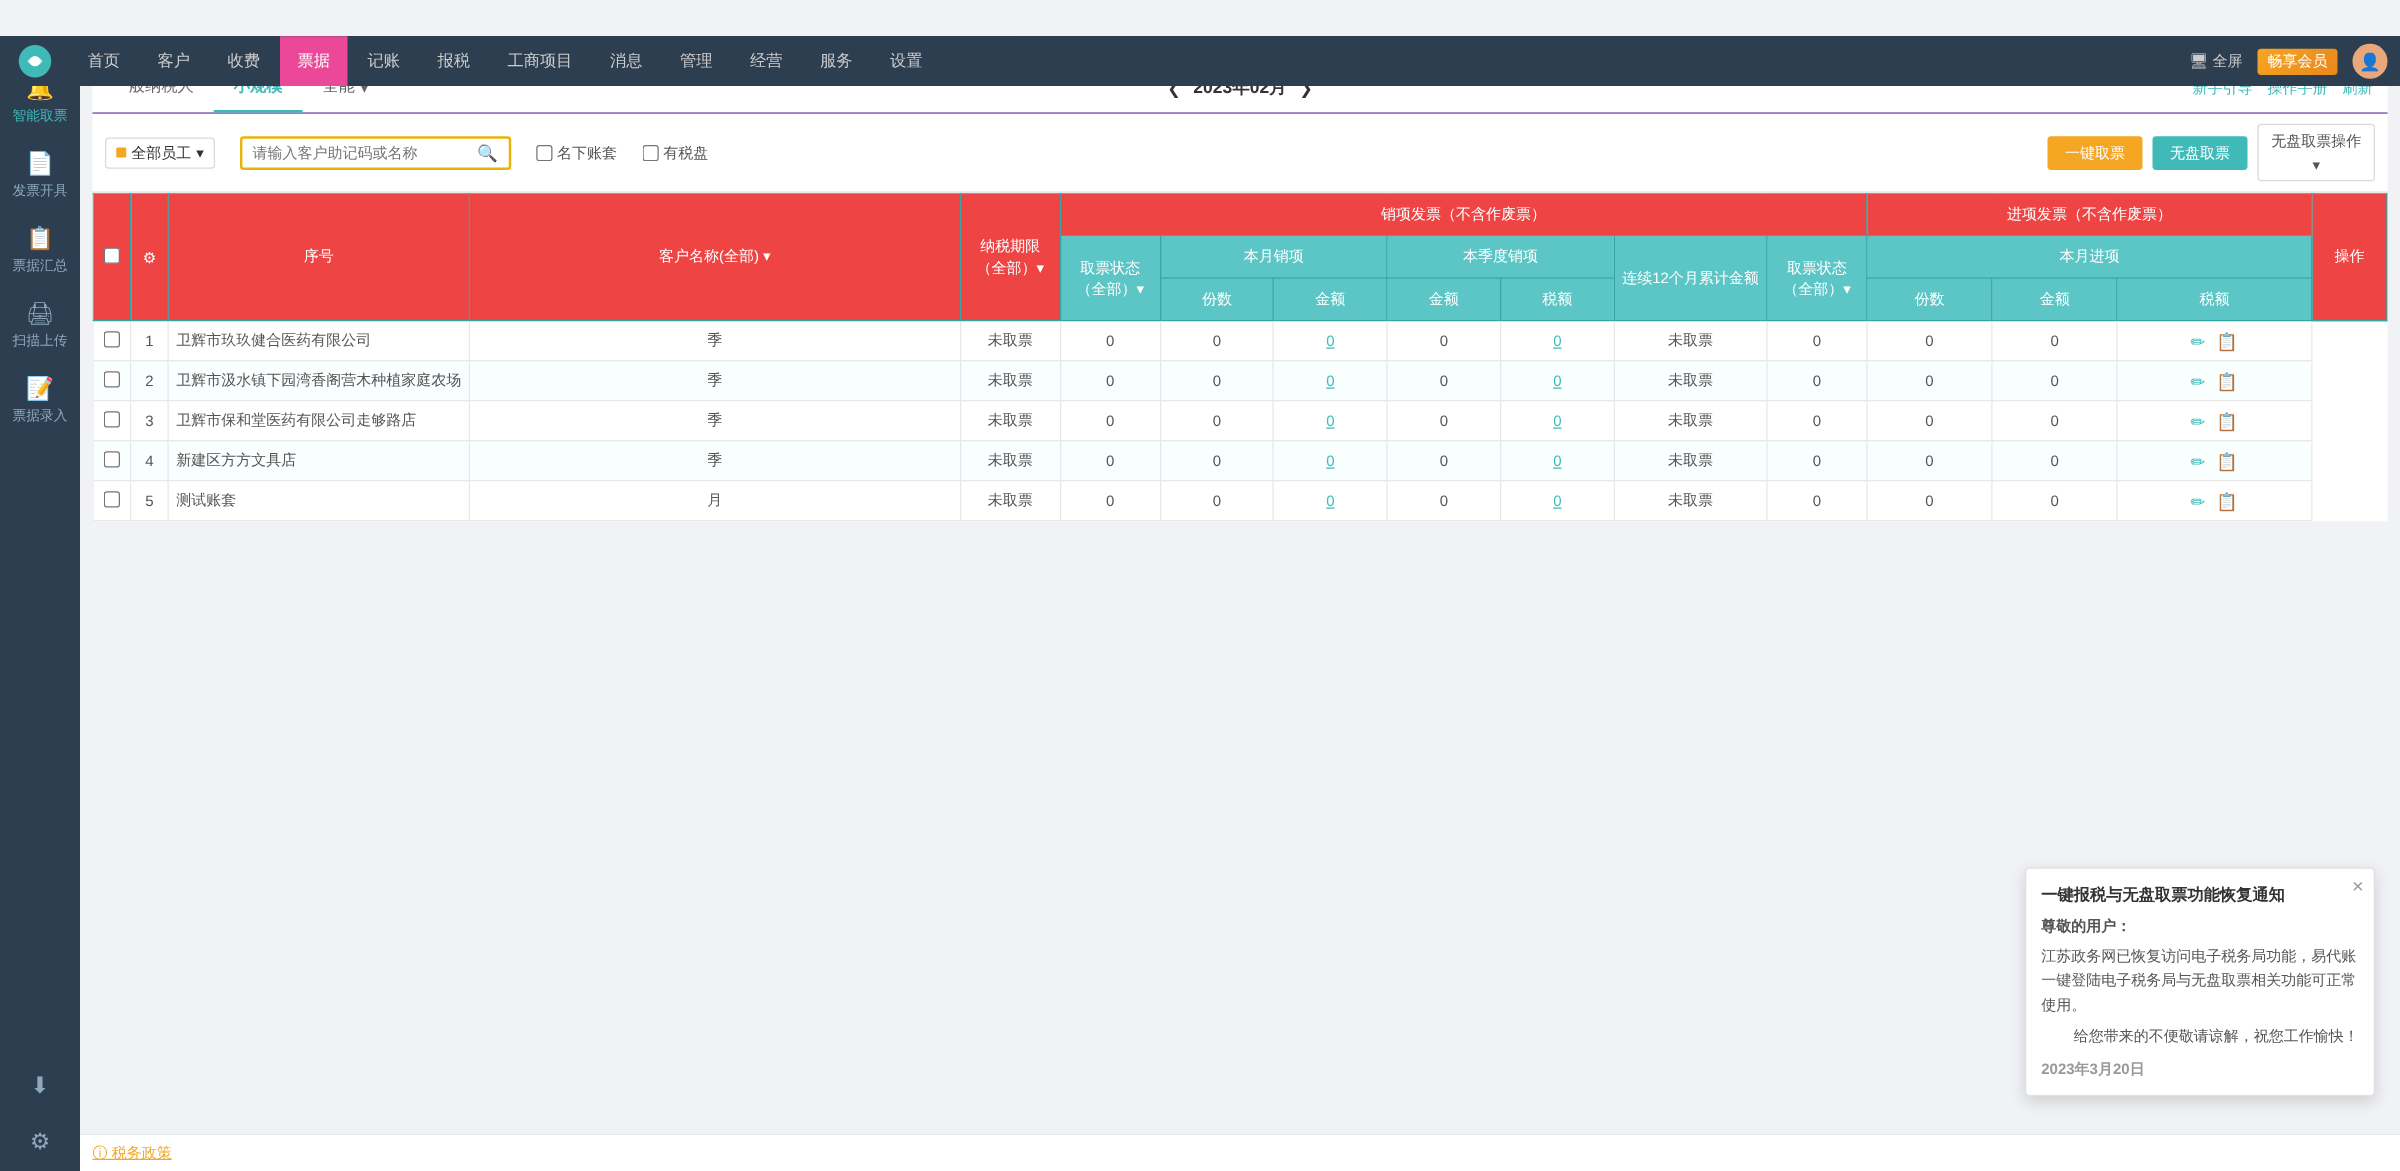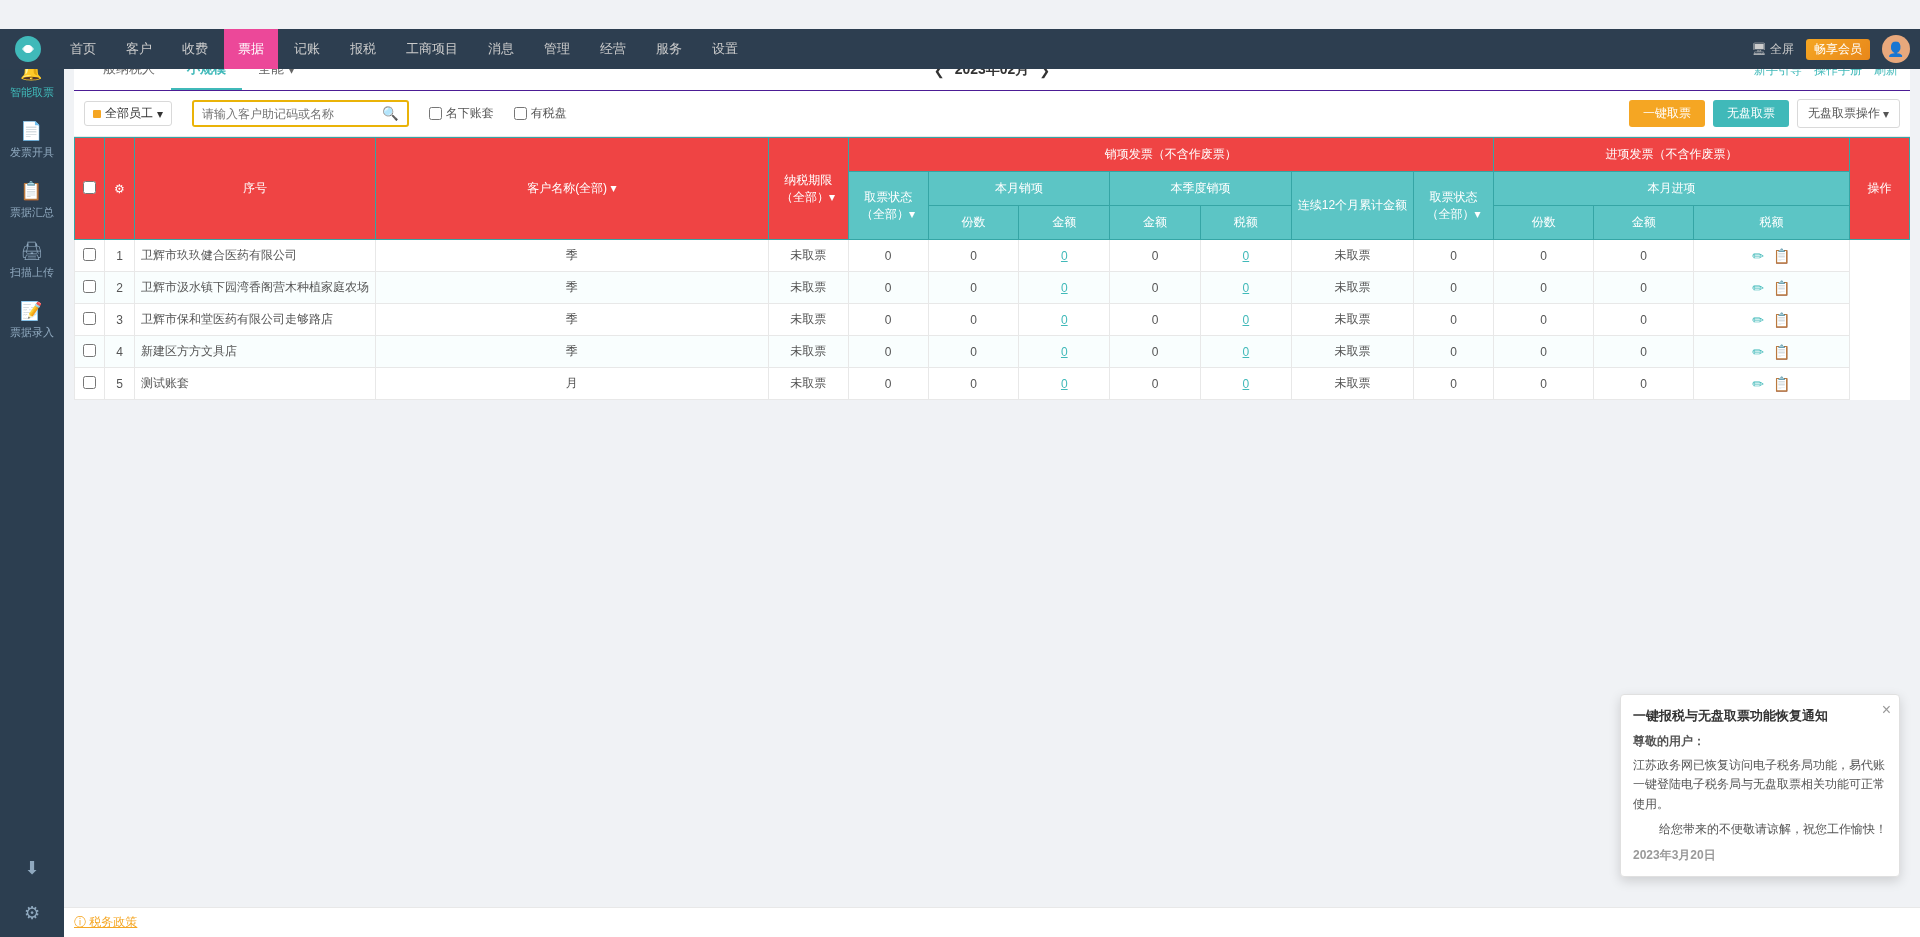--- a/index.html
+++ b/index.html
@@ -180,21 +180,21 @@
     }
     .btn-outline {
       background: #fff;
       color: #555;
       border: 1px solid #d9d9d9;
       border-radius: 3px;
       padding: 5px 10px;
       font-size: 12px;
       cursor: pointer;
       white-space: nowrap;
-      display: flex; align-items: center; gap: 3px;
+      display: flex; align-items: center; gap: 3px; flex-direction: column;
     }
 
     
     .table-wrapper {
       background: #fff;
       overflow: auto;
     }
     table {
       width: 100%;
       border-collapse: collapse;

